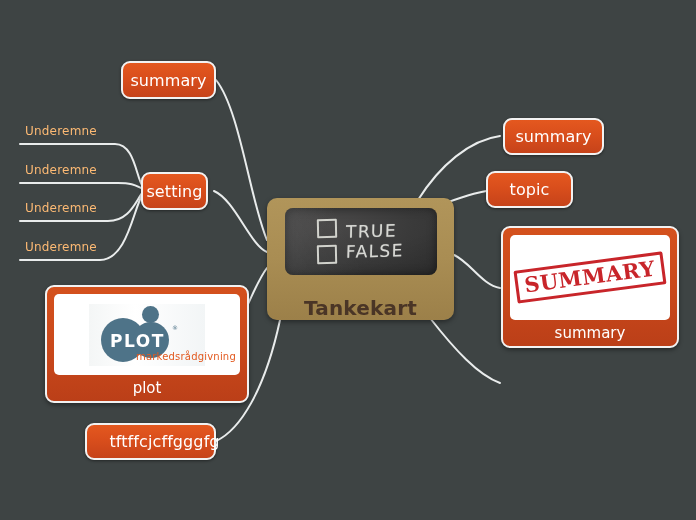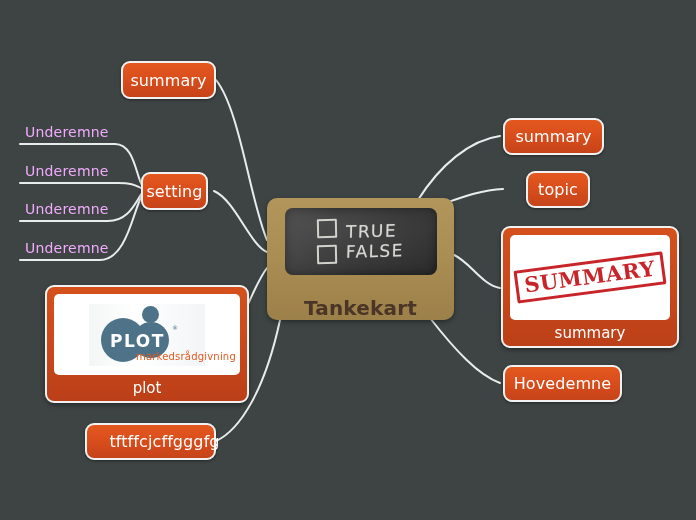--- a/index.html
+++ b/index.html
@@ -229,22 +229,22 @@
     font-weight: bold;
     color: #c8252a;
     letter-spacing: 0.5px;
     line-height: 22px;
     display: block;
   }
 
   
   .subtopic {
     position: absolute;
-    font-size: 14px;
-    color: #f0abfc;
+    font-size: 12px;
+    color: #fdba74;
     white-space: nowrap;
     letter-spacing: 0.2px;
   }
 </style>
 </head>
 <body>
 
 <div id="canvas">
 
   <svg id="connectors" viewBox="0 0 696 520" xmlns="http://www.w3.org/2000/svg">
@@ -287,27 +287,24 @@
   </div>
 
   <div class="node" style="left:85px; top:423px; width:131px; height:37px;padding-left:28px;">
     <span class="node-label">tftffcjcffgggfg</span>
   </div>
 
   <div class="node" style="left:503px; top:118px; width:101px; height:37px;">
     <span class="node-label">summary</span>
   </div>
 
-  <div class="node" style="left:526px; top:171px; width:64px; height:37px;">
+  <div class="node" style="left:486px; top:171px; width:87px; height:37px;">
     <span class="node-label">topic</span>
   </div>
 
-  <div class="node" style="left:503px; top:365px; width:119px; height:37px;">
-    <span class="node-label">Hovedemne</span>
-  </div>
 
   <div class="img-node" style="left:45px; top:285px; width:204px; height:118px;">
     <div class="img-frame">
       <div class="plot-wrap">
         <div class="plot-c1"></div>
         <div class="plot-c2"></div>
         <div class="plot-c3"></div>
         <div class="plot-text">PLOT</div>
         <div class="plot-reg">®</div>
         <div class="plot-sub">markedsrådgivning</div>

